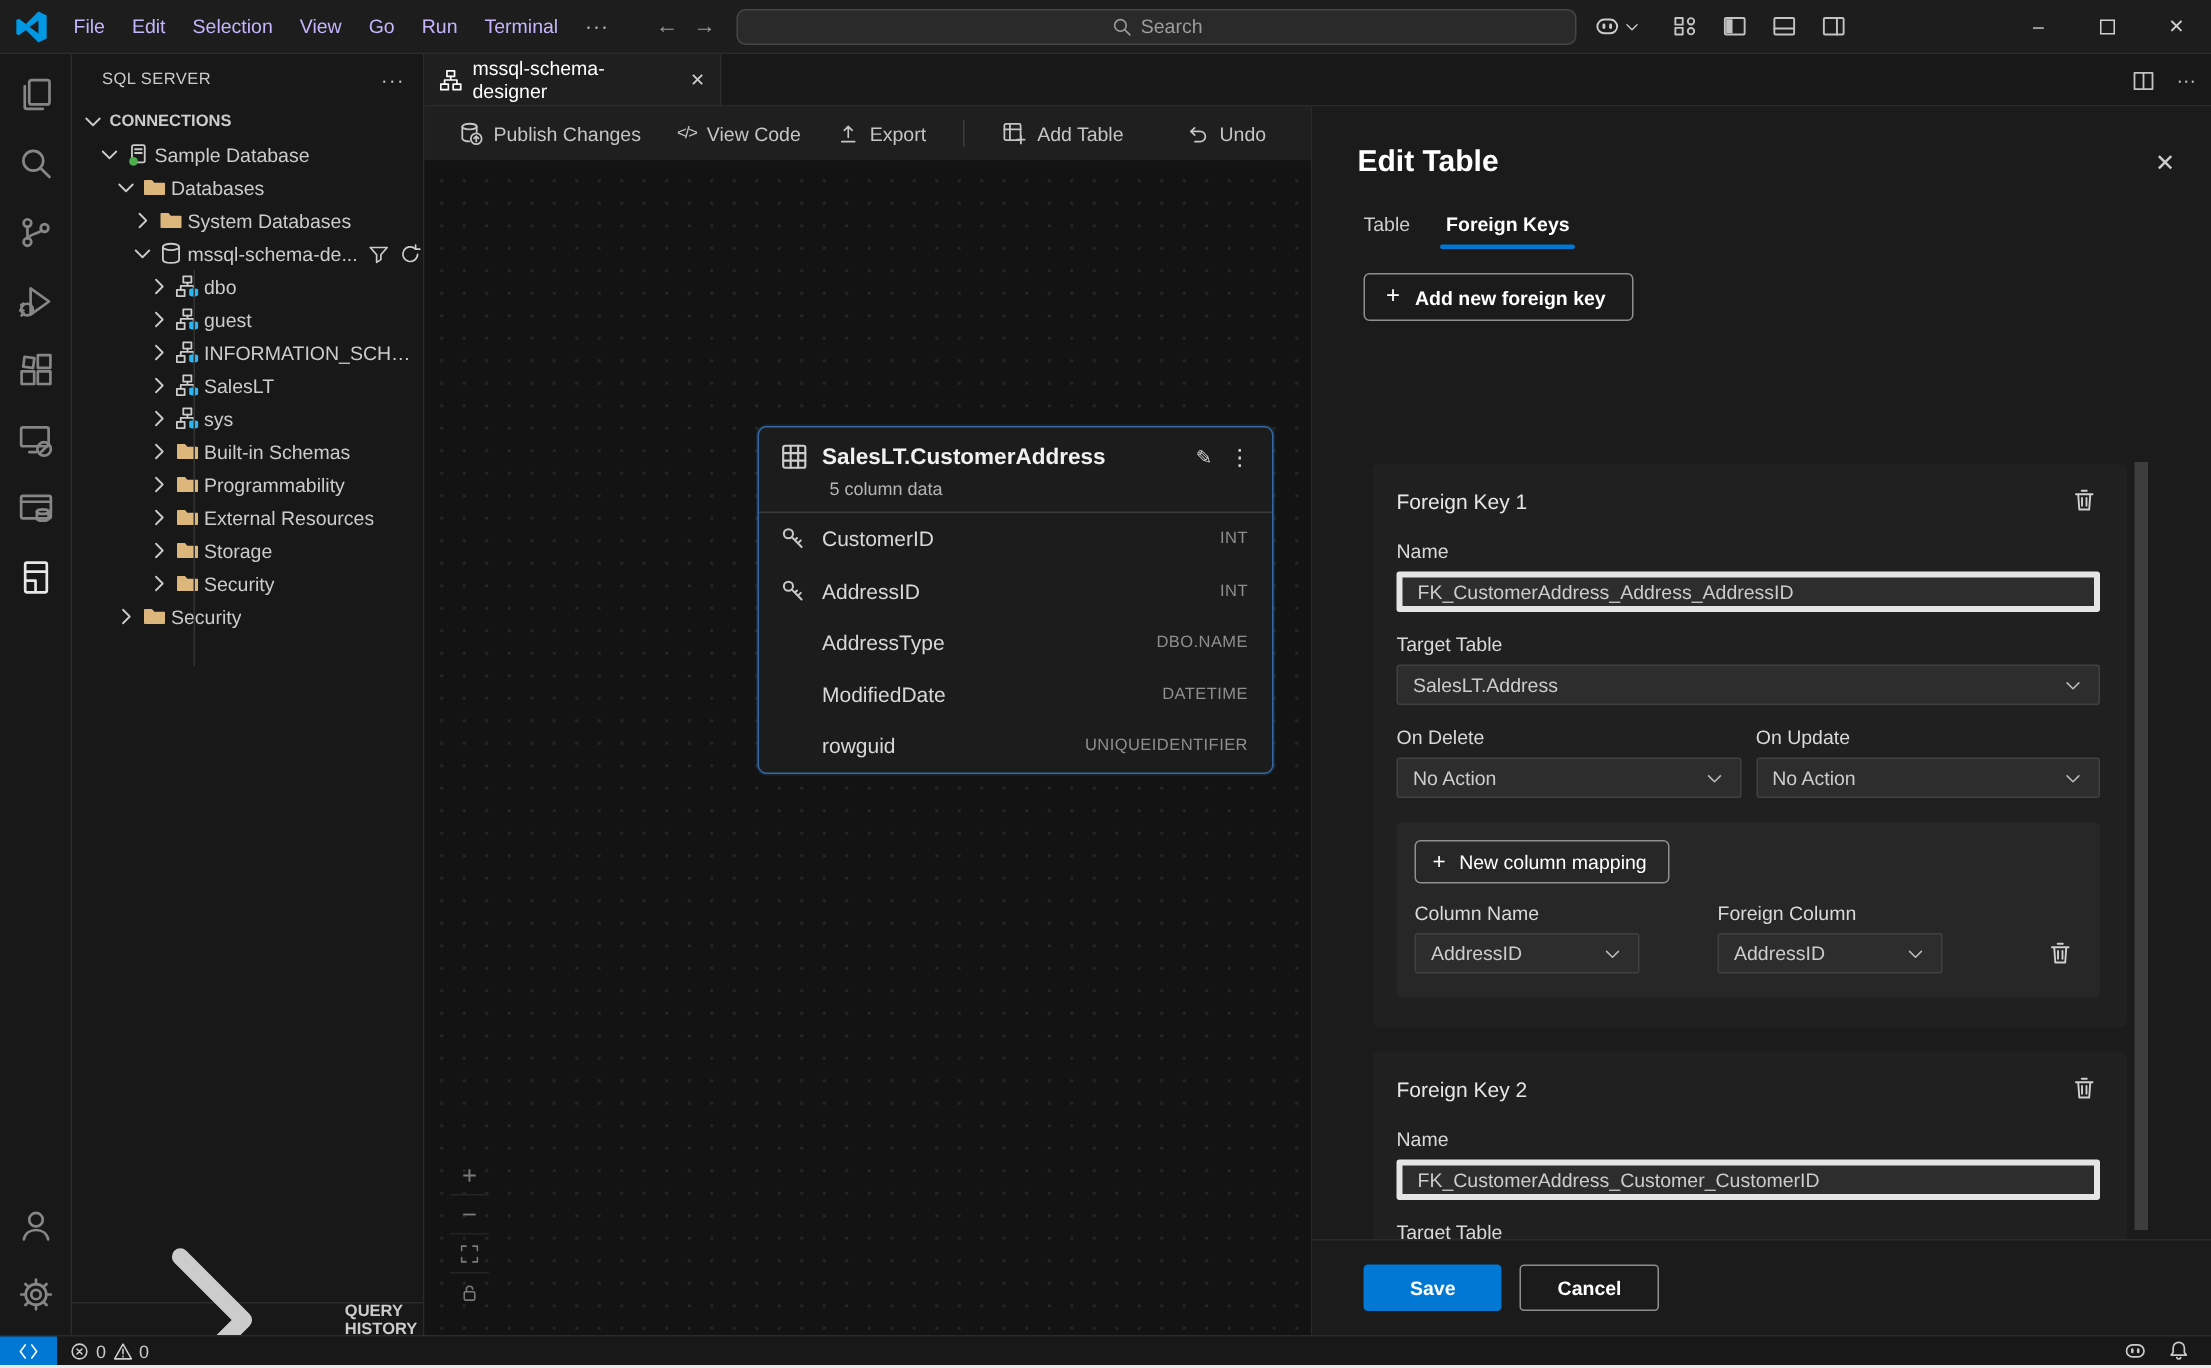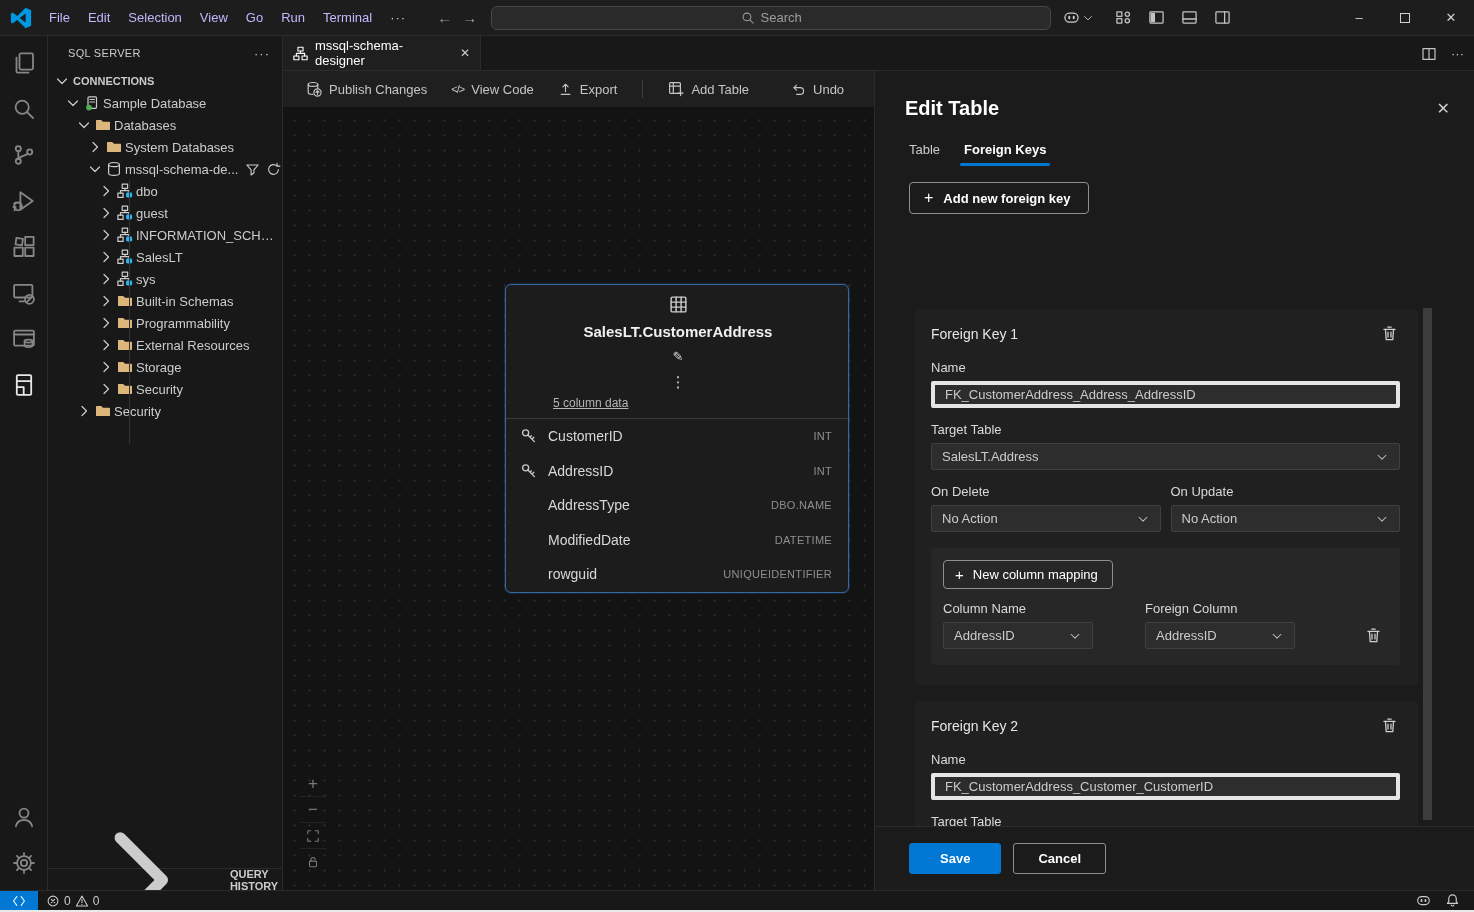--- a/index.html
+++ b/index.html
@@ -58,23 +58,23 @@
   .canvas-col { width:592px; display:flex; flex-direction:column; border-right:1px solid #2b2b2b; }
   .dtoolbar { height:36px; background:#1f1f1f; display:flex; align-items:center; gap:6px; padding-left:14px; color:#c5c5c5; }
   .tb-btn { display:flex; align-items:center; gap:7px; padding:5px 9px; border-radius:4px; }
   .tb-sep { width:1px; height:18px; background:#3c3c3c; margin:0 10px; }
   .canvas-body { flex:1; position:relative; background:#131313;
      background-image:radial-gradient(#262626 1px, transparent 1.2px); background-size:15px 15px; background-position:4px 6px; }
 
   
   .tcard { position:absolute; left:222px; top:177px; width:344px; background:#1c1c1d; border:1px solid #35689f; border-radius:6px; box-shadow:0 0 0 1px rgba(38,94,150,.25); }
   .tcard-head { padding:10px 12px 8px 14px; border-bottom:1px solid #3a3a3a; }
-  .tcard-titlerow { display:flex; align-items:center; gap:9px;flex-direction:column; }
+  .tcard-titlerow { display:flex; align-items:center; gap:9px; }
   .tcard-title { font-size:15px; font-weight:bold; color:#f0f0f0; flex:1; }
-  .tcard-sub { margin:5px 0 0 33px; font-size:12px; color:#b5b5b5;text-decoration:underline; }
+  .tcard-sub { margin:5px 0 0 33px; font-size:12px; color:#b5b5b5; }
   .tcard-edit { color:#d7d7d7; }
   .tcard-kebab { color:#d7d7d7; font-size:15px; padding:0 2px; }
   .tcol { height:34.5px; display:flex; align-items:center; padding:0 16px 0 14px; gap:10px; }
   .tcol .keyic { width:18px; height:18px; color:#c8c8c8; flex:none; }
   .tcol .nokey { width:18px; flex:none; }
   .tcol-name { color:#d8d8d8; font-size:14px; flex:1; }
   .tcol-type { color:#8f8f8f; font-size:11px; letter-spacing:.3px; }
 
   
   .cv-controls { position:absolute; left:17px; top:664px; width:26px; display:flex; flex-direction:column; color:#7a7a7a; }

